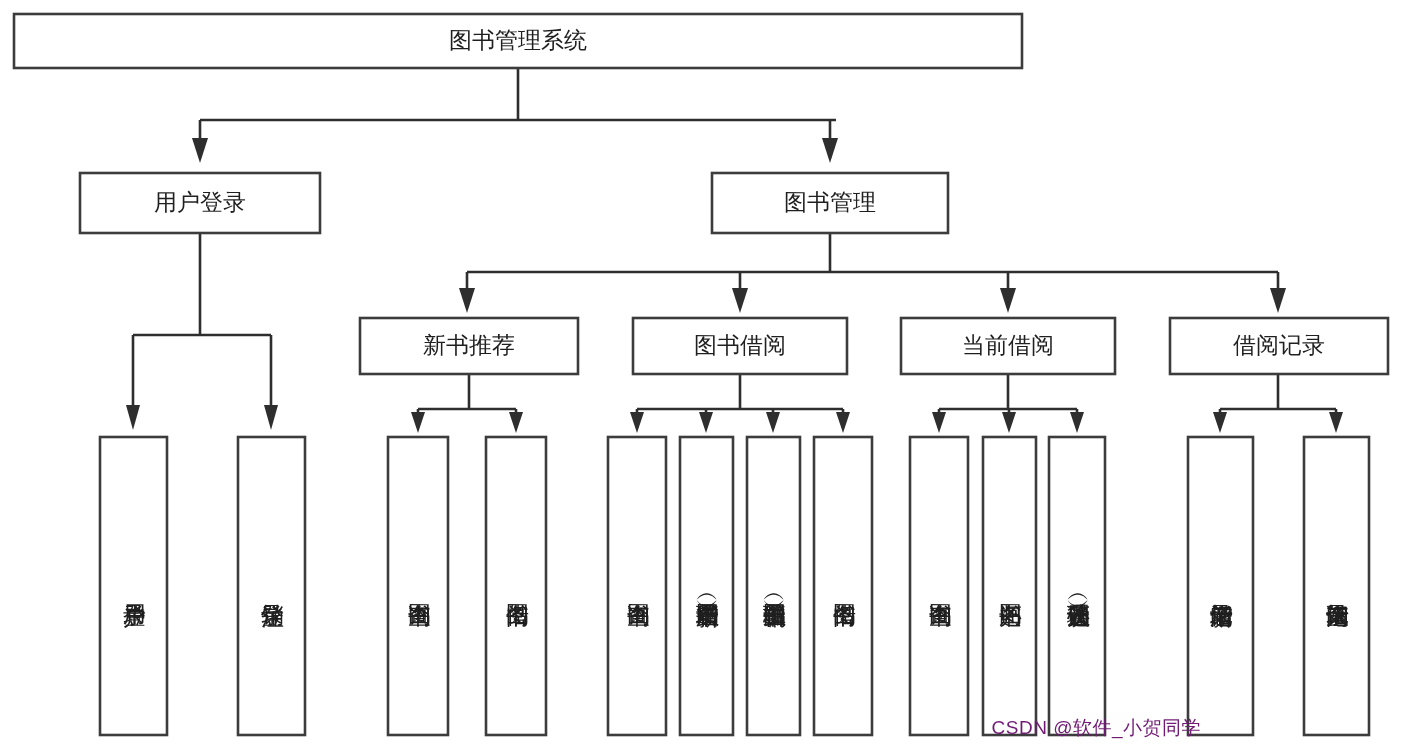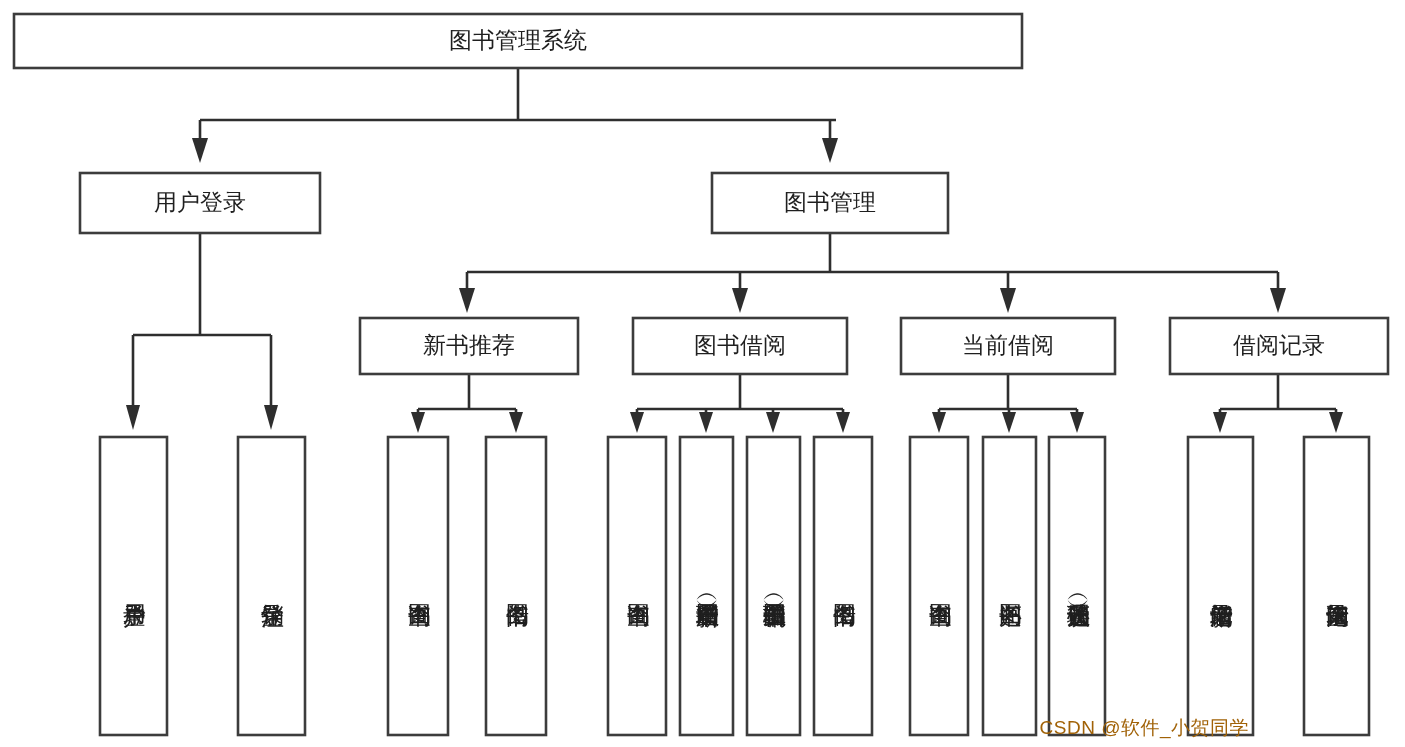--- a/index.html
+++ b/index.html
@@ -11,21 +11,20 @@
     width: 1405px;
     height: 747px;
     font-family: "Liberation Sans", "DejaVu Sans", sans-serif;
     overflow: hidden;
     position: relative;
   }
   #diagram-root {
     position: relative;
     width: 1209px;
     height: 747px;
-    padding-left: 48px;
   }
   svg.diagram-canvas {
     position: absolute;
     top: 0;
     left: 0;
     width: 1405px;
     height: 747px;
     display: block;
   }
   .node-box {
@@ -60,21 +59,21 @@
   .arrow-head {
     fill: #2e2e2e;
     stroke: none;
   }
   .watermark-text {
     position: absolute;
     right: 8px;
     bottom: 6px;
     font-family: "Liberation Sans", "DejaVu Sans", sans-serif;
     font-size: 19px;
-    color: #a16207;
+    color: #701a75;
     letter-spacing: 0.5px;
     white-space: nowrap;
     user-select: none;
   }
 </style>
 </head>
 <body>
 
 <div id="diagram-root">
 

